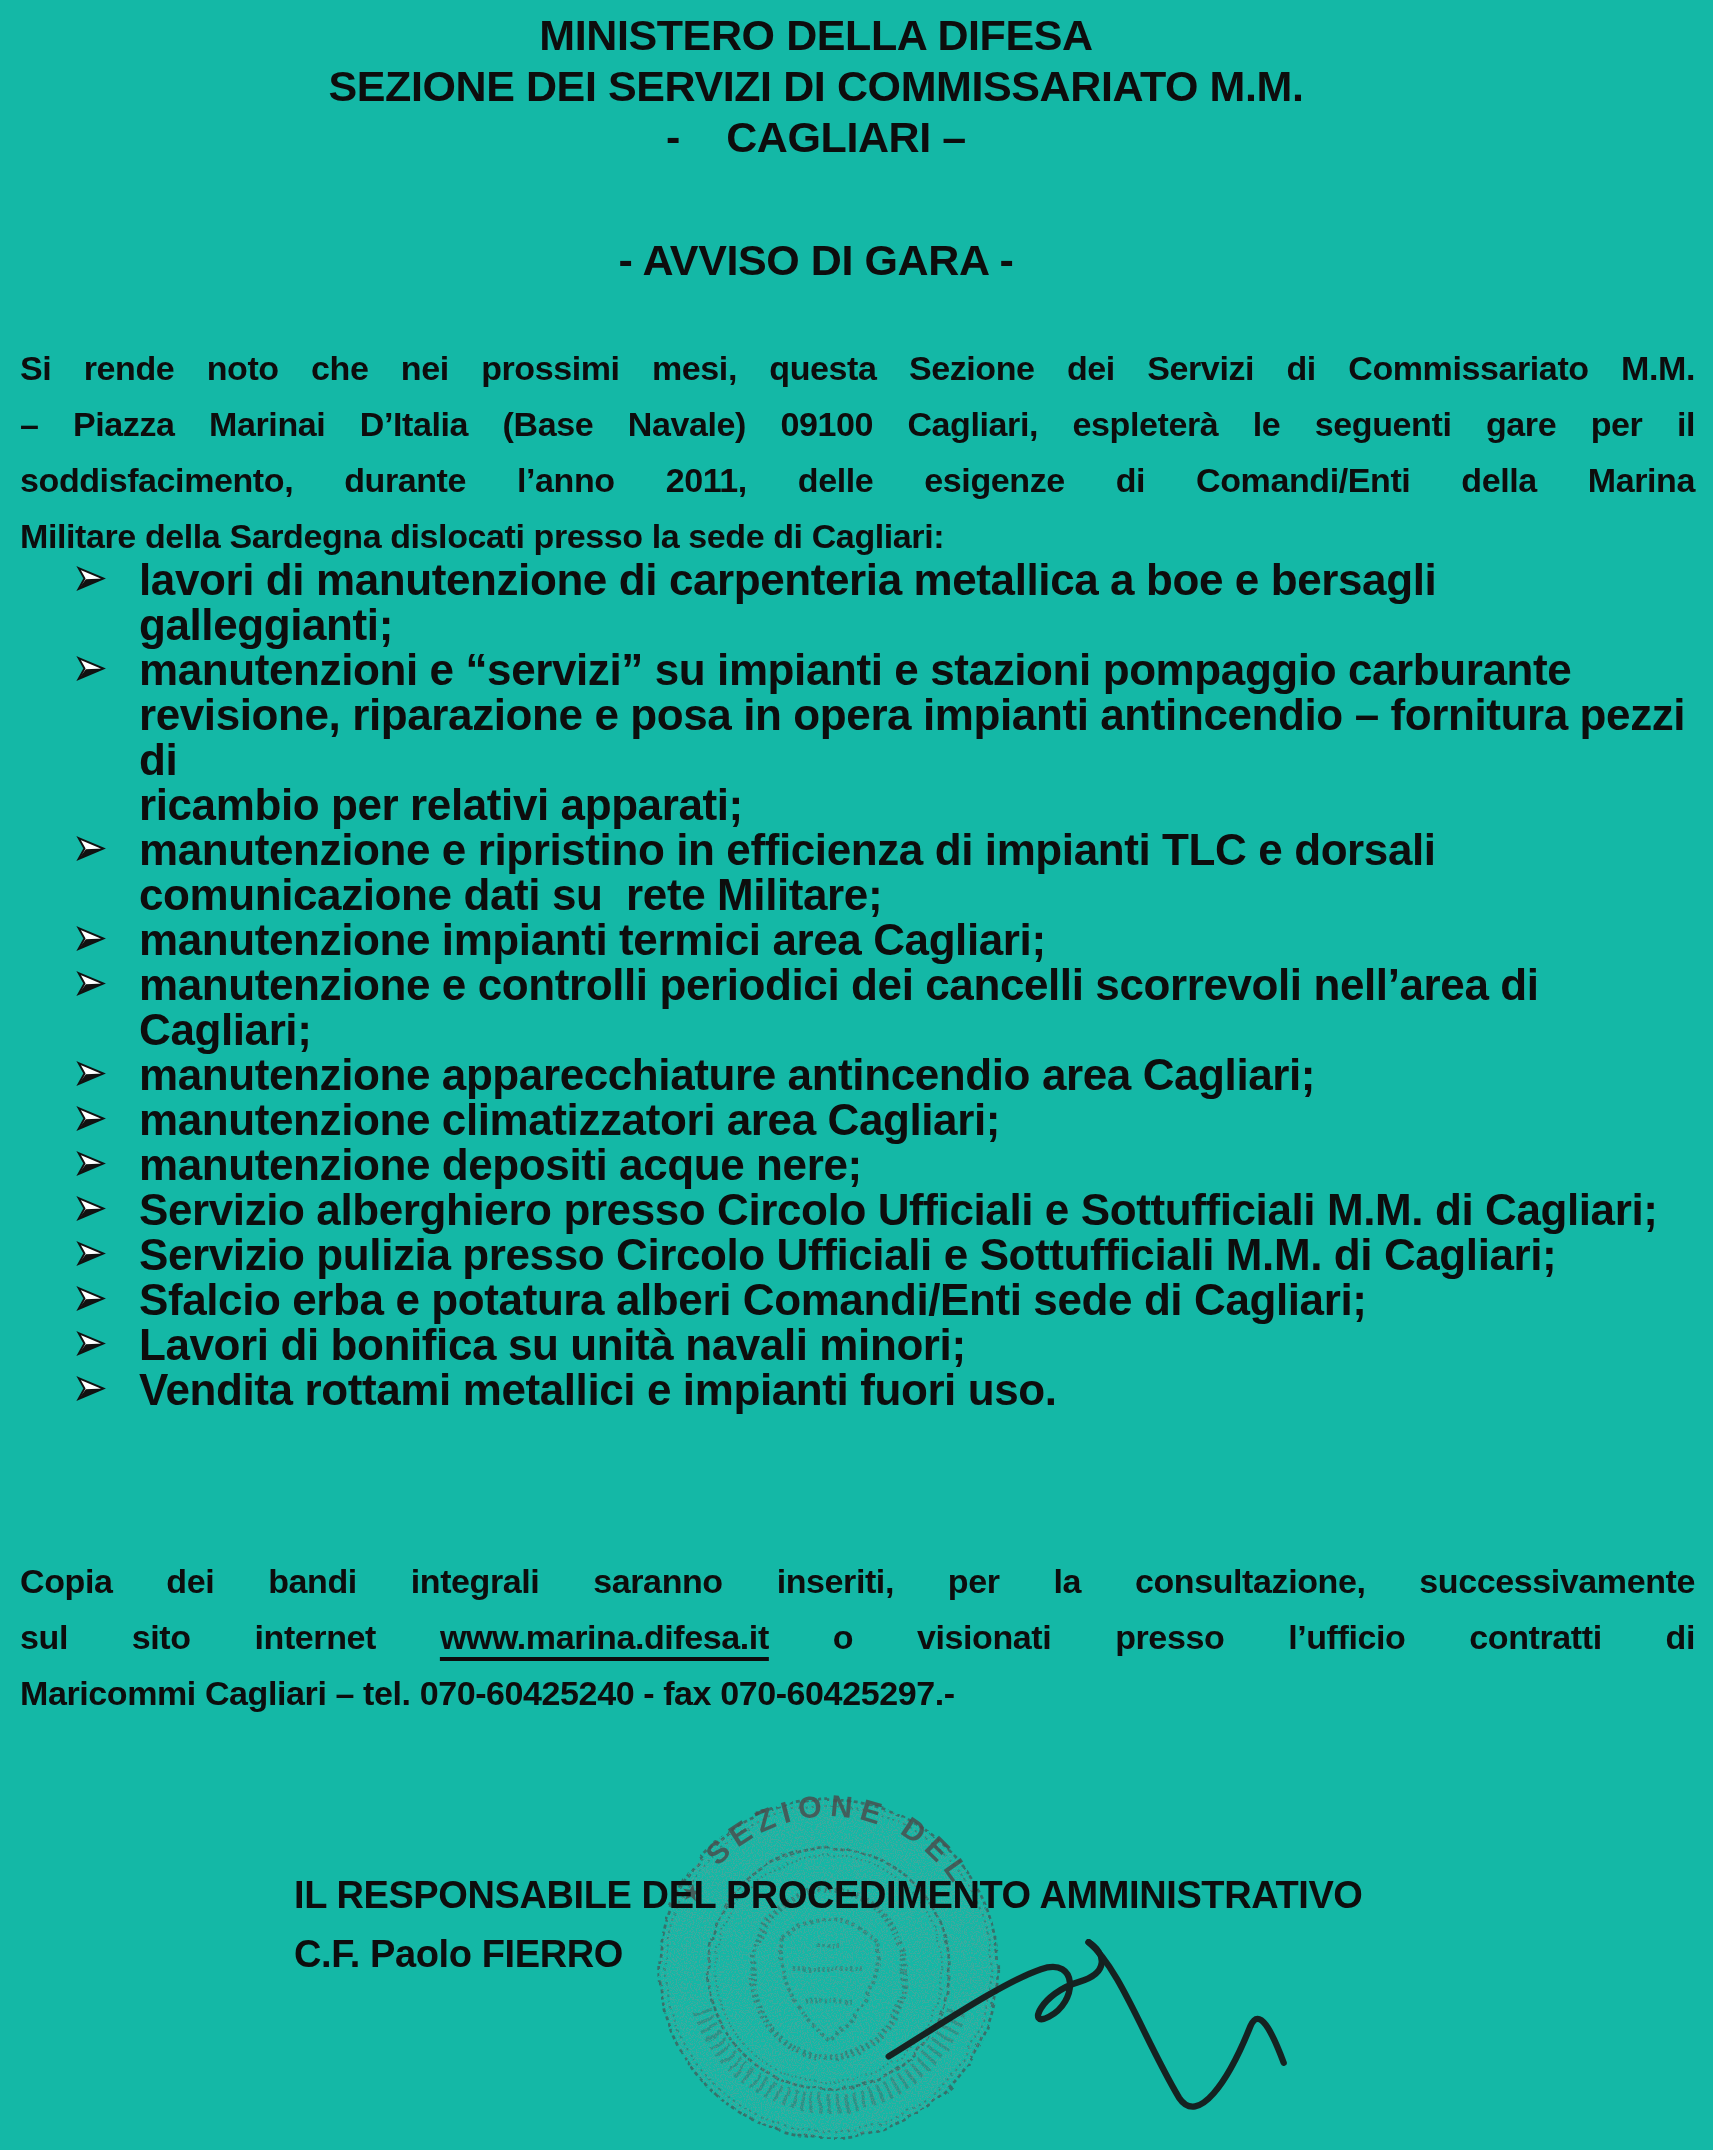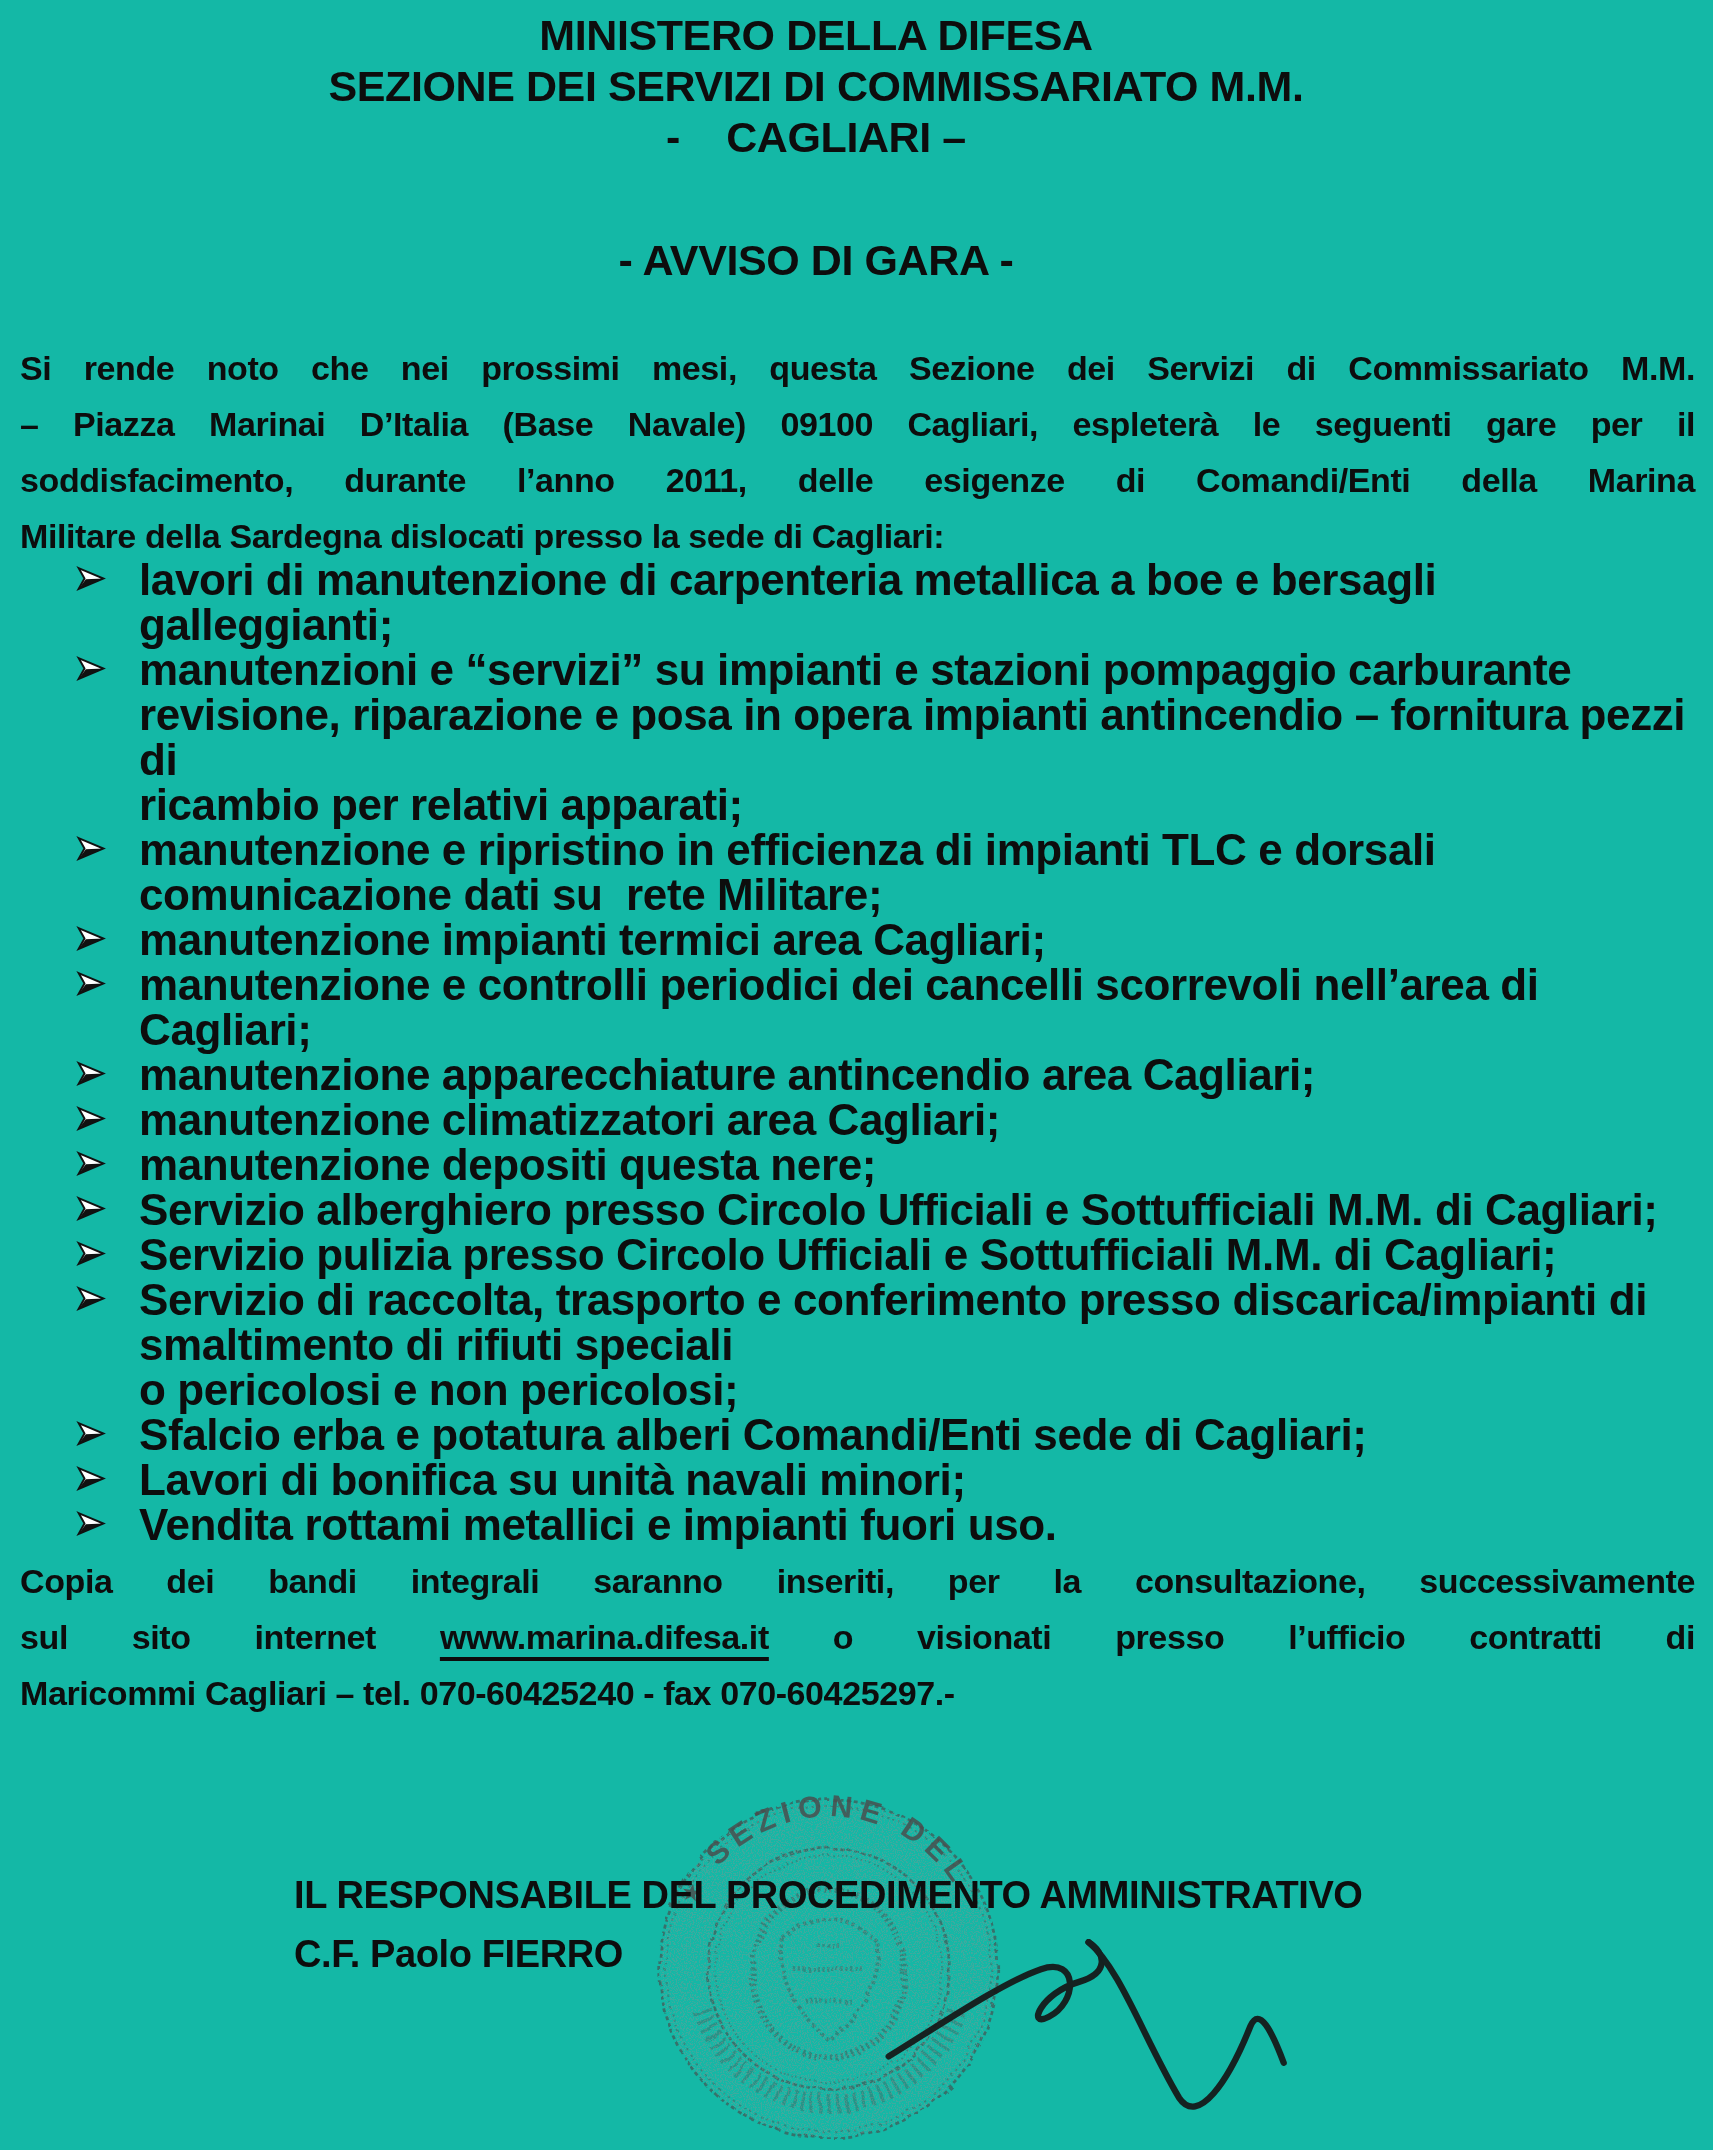--- a/index.html
+++ b/index.html
@@ -150,41 +150,33 @@
     <div class="li">
       <svg class="bullet" viewBox="0 0 38 34" width="30" height="27">
           <use href="#arrow-bullet"></use>
         </svg>
       <div class="li-text">manutenzione climatizzatori area Cagliari;</div>
     </div>
     <div class="li">
       <svg class="bullet" viewBox="0 0 38 34" width="30" height="27">
           <use href="#arrow-bullet"></use>
         </svg>
-      <div class="li-text">manutenzione depositi questa nere;</div>
+      <div class="li-text">manutenzione depositi acque nere;</div>
     </div>
     <div class="li">
       <svg class="bullet" viewBox="0 0 38 34" width="30" height="27">
           <use href="#arrow-bullet"></use>
         </svg>
       <div class="li-text">Servizio alberghiero presso Circolo Ufficiali e Sottufficiali M.M. di Cagliari;</div>
     </div>
     <div class="li">
       <svg class="bullet" viewBox="0 0 38 34" width="30" height="27">
           <use href="#arrow-bullet"></use>
         </svg>
       <div class="li-text">Servizio pulizia presso Circolo Ufficiali e Sottufficiali M.M. di Cagliari;</div>
-    </div>
-    <div class="li">
-      <svg class="bullet" viewBox="0 0 38 34" width="30" height="27">
-          <use href="#arrow-bullet"></use>
-        </svg>
-      <div class="li-text">Servizio di raccolta, trasporto e conferimento presso discarica/impianti di
-smaltimento di rifiuti speciali
-o pericolosi e non pericolosi;</div>
     </div>
     <div class="li">
       <svg class="bullet" viewBox="0 0 38 34" width="30" height="27">
           <use href="#arrow-bullet"></use>
         </svg>
       <div class="li-text">Sfalcio erba e potatura alberi Comandi/Enti sede di Cagliari;</div>
     </div>
     <div class="li">
       <svg class="bullet" viewBox="0 0 38 34" width="30" height="27">
           <use href="#arrow-bullet"></use>

